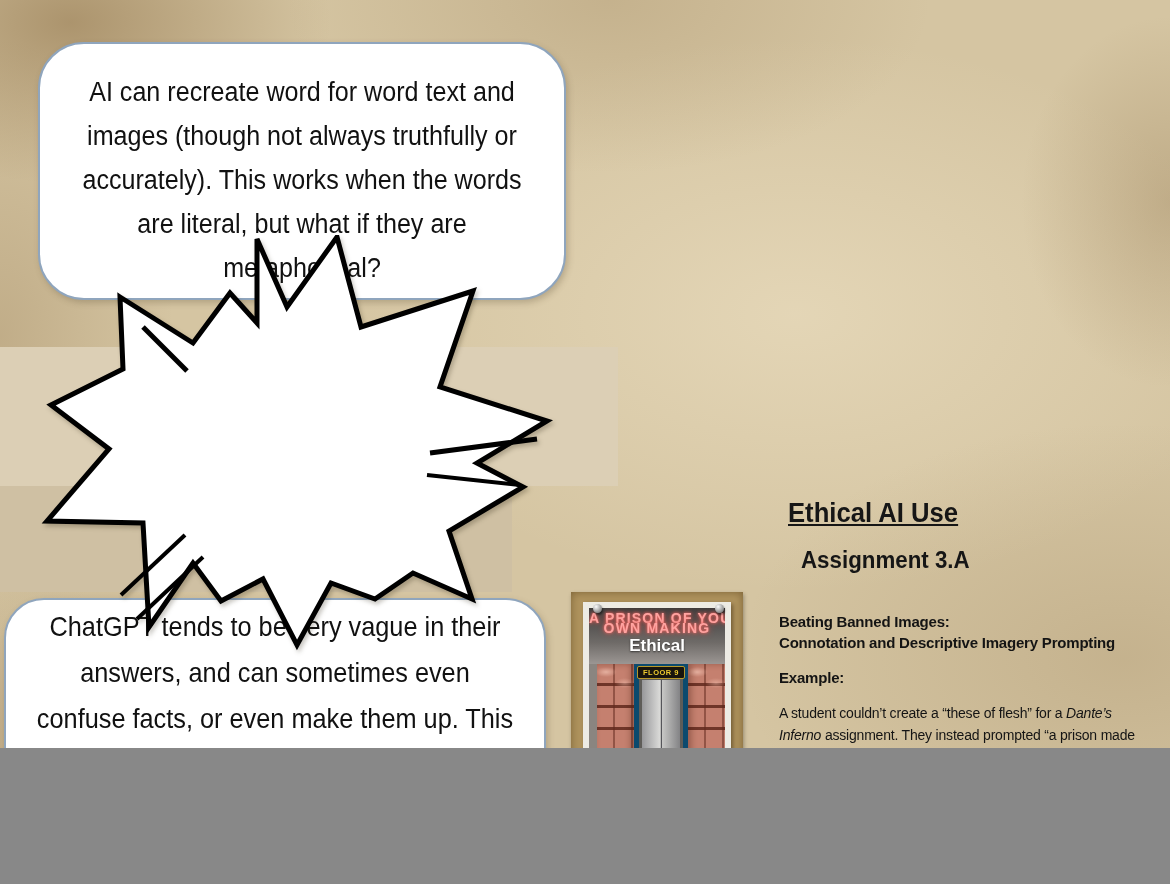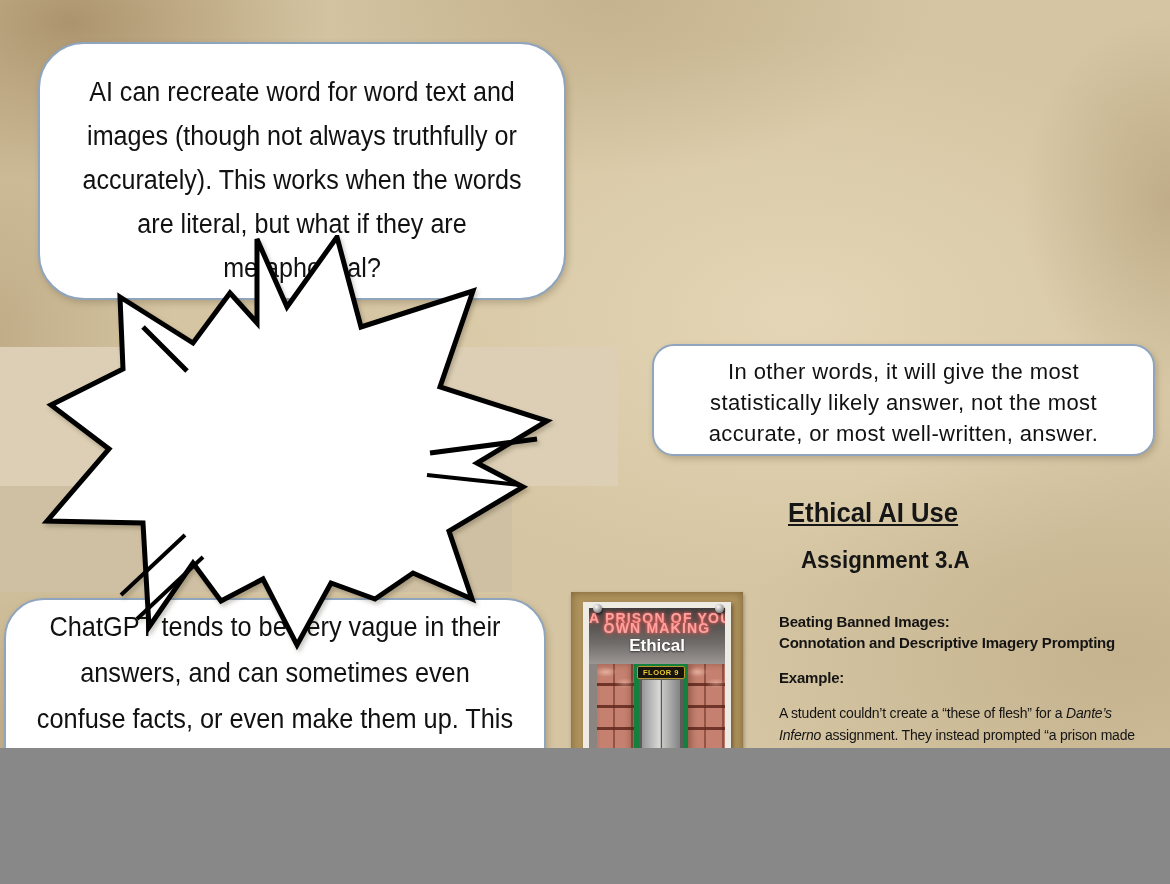--- a/index.html
+++ b/index.html
@@ -67,21 +67,21 @@
   .sheet{position:absolute;left:12px;top:10px;width:148px;height:262px;background:#edebe4;
     box-shadow:1.5px 2px 4px rgba(40,25,5,.45);}
   .art{position:absolute;left:6px;top:6px;right:6px;bottom:16px;overflow:hidden;background:#8a8580;}
   .ceiling{position:absolute;left:0;top:0;right:0;height:56px;
     background:linear-gradient(180deg,#3d3d3d,#6f6b68 62%,#9b9693);}
   .neon{position:absolute;left:0;top:5px;right:0;text-align:center;
     font-size:14px;font-weight:bold;letter-spacing:1.2px;line-height:10px;white-space:pre;
     color:#ffa3a0;text-shadow:0 0 3px #ff6a66,0 0 6px #d94a44;}
   .bigotry{position:absolute;left:0;top:28px;right:0;text-align:center;
     font-size:17px;font-weight:bold;color:#fff;text-shadow:0 1px 2px rgba(0,0,0,.6);}
-  .hall{position:absolute;left:0;top:56px;right:0;bottom:28px;background:#15803d;margin-left:8px;}
+  .hall{position:absolute;left:0;top:56px;right:0;bottom:28px;background:#0c4a6e;margin-left:8px;}
   .meat{position:absolute;top:0;bottom:0;width:37px;background-color:#c5806f;
     background-image:
       radial-gradient(ellipse 15px 7px at 9px 8px,  rgba(255,214,198,.55), transparent 72%),
       radial-gradient(ellipse 14px 7px at 28px 19px,rgba(255,205,188,.45), transparent 72%),
       repeating-linear-gradient(180deg, rgba(0,0,0,0) 0 19px, rgba(96,40,28,.85) 19px 22px),
       repeating-linear-gradient(90deg, rgba(0,0,0,0) 0 16px, rgba(96,40,28,.5) 16px 18px);
     box-shadow:inset -3px 0 6px rgba(60,20,10,.35);}
   .meat.right{right:0;left:auto;box-shadow:inset 3px 0 6px rgba(60,20,10,.35);}
   .elev-frame{position:absolute;left:42px;right:42px;top:13px;bottom:0;background:#5e5c58;
     box-shadow:0 -2px 0 #4a4845;}
@@ -118,25 +118,20 @@
 
   <div class="bubble b-tl">
     <div class="btext">AI can recreate word for word text and
 images (though not always truthfully or
 accurately). This works when the words
 are literal, but what if they are
 metaphorical?</div>
   </div>
 
 
-  <div class="bubble b-mr">
-    <div class="btext">In other words, it will give the most
-statistically likely answer, not the most
-accurate, or most well-written, answer.</div>
-  </div>
 
   <div class="bubble b-bl">
     <div class="btext">ChatGPT tends to be very vague in their
 answers, and can sometimes even
 confuse facts, or even make them up. This
 is known as “hallucinating” in AI terms.</div>
   </div>
 
   <svg class="abs starburst" viewBox="0 0 545 435" preserveAspectRatio="none" style="z-index:5;">
     <polygon fill="#ffffff" stroke="#000" stroke-width="5" stroke-linejoin="miter" points="95,62 168,108 205,58 232,88 232,4 262,72 312,2 336,92 448,56 415,152

